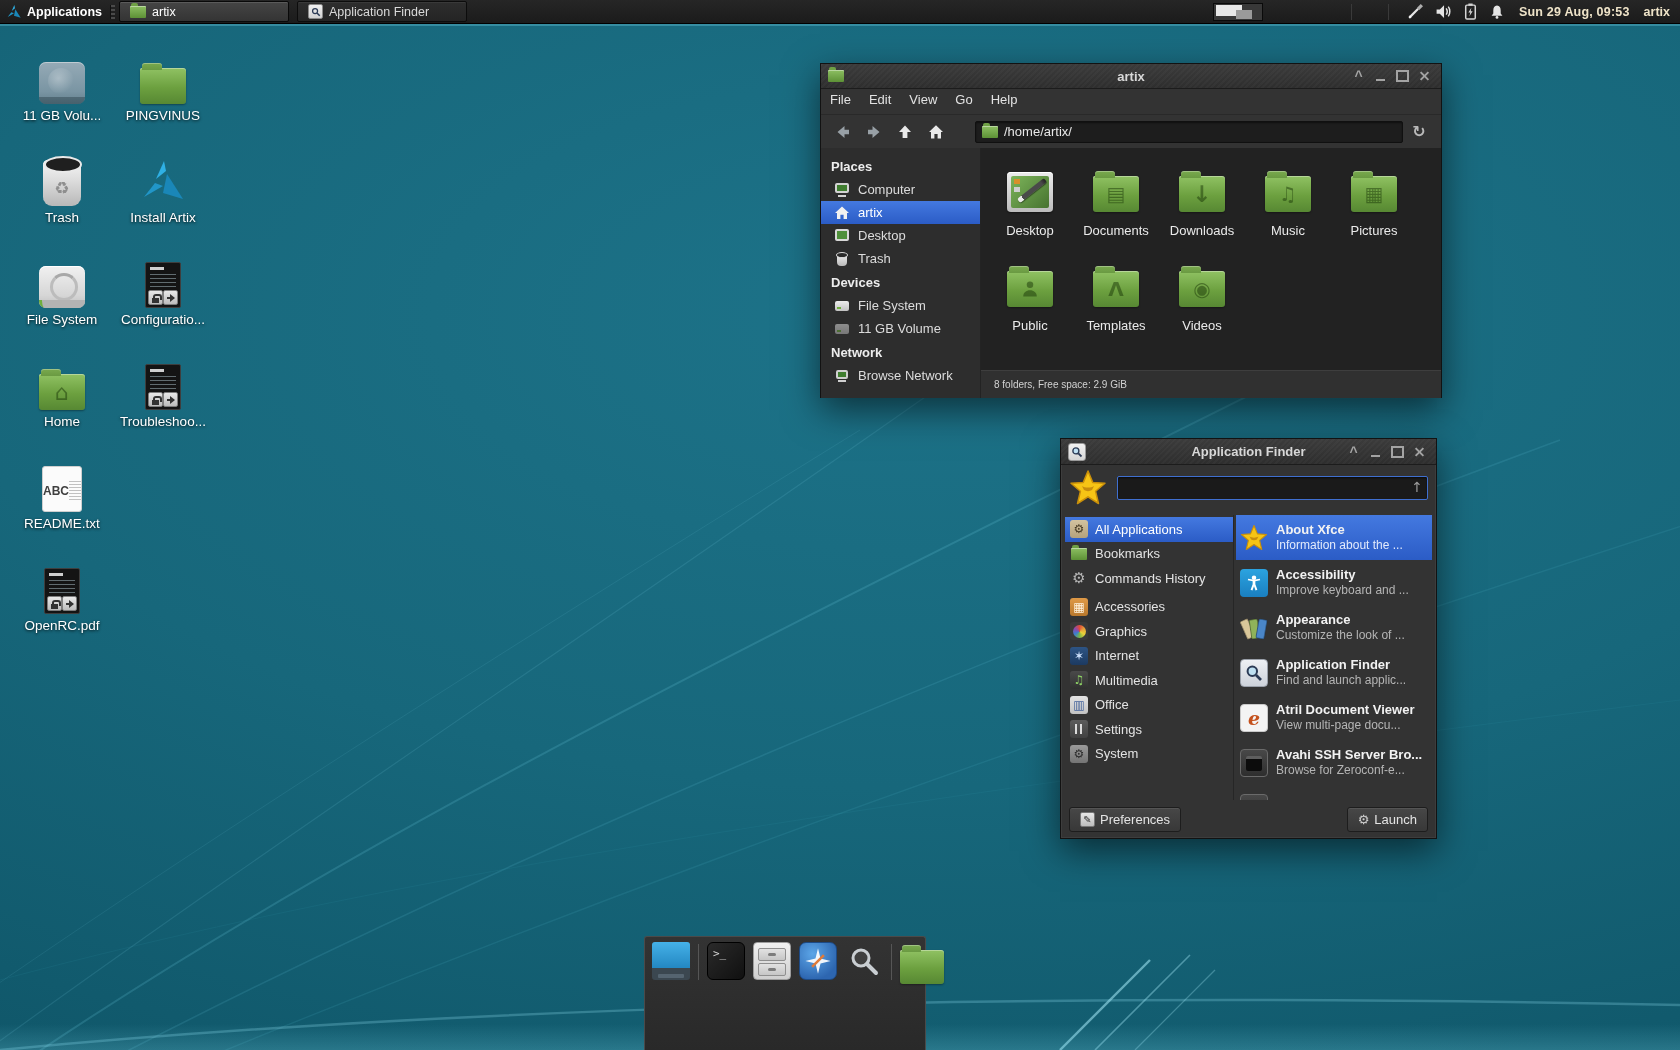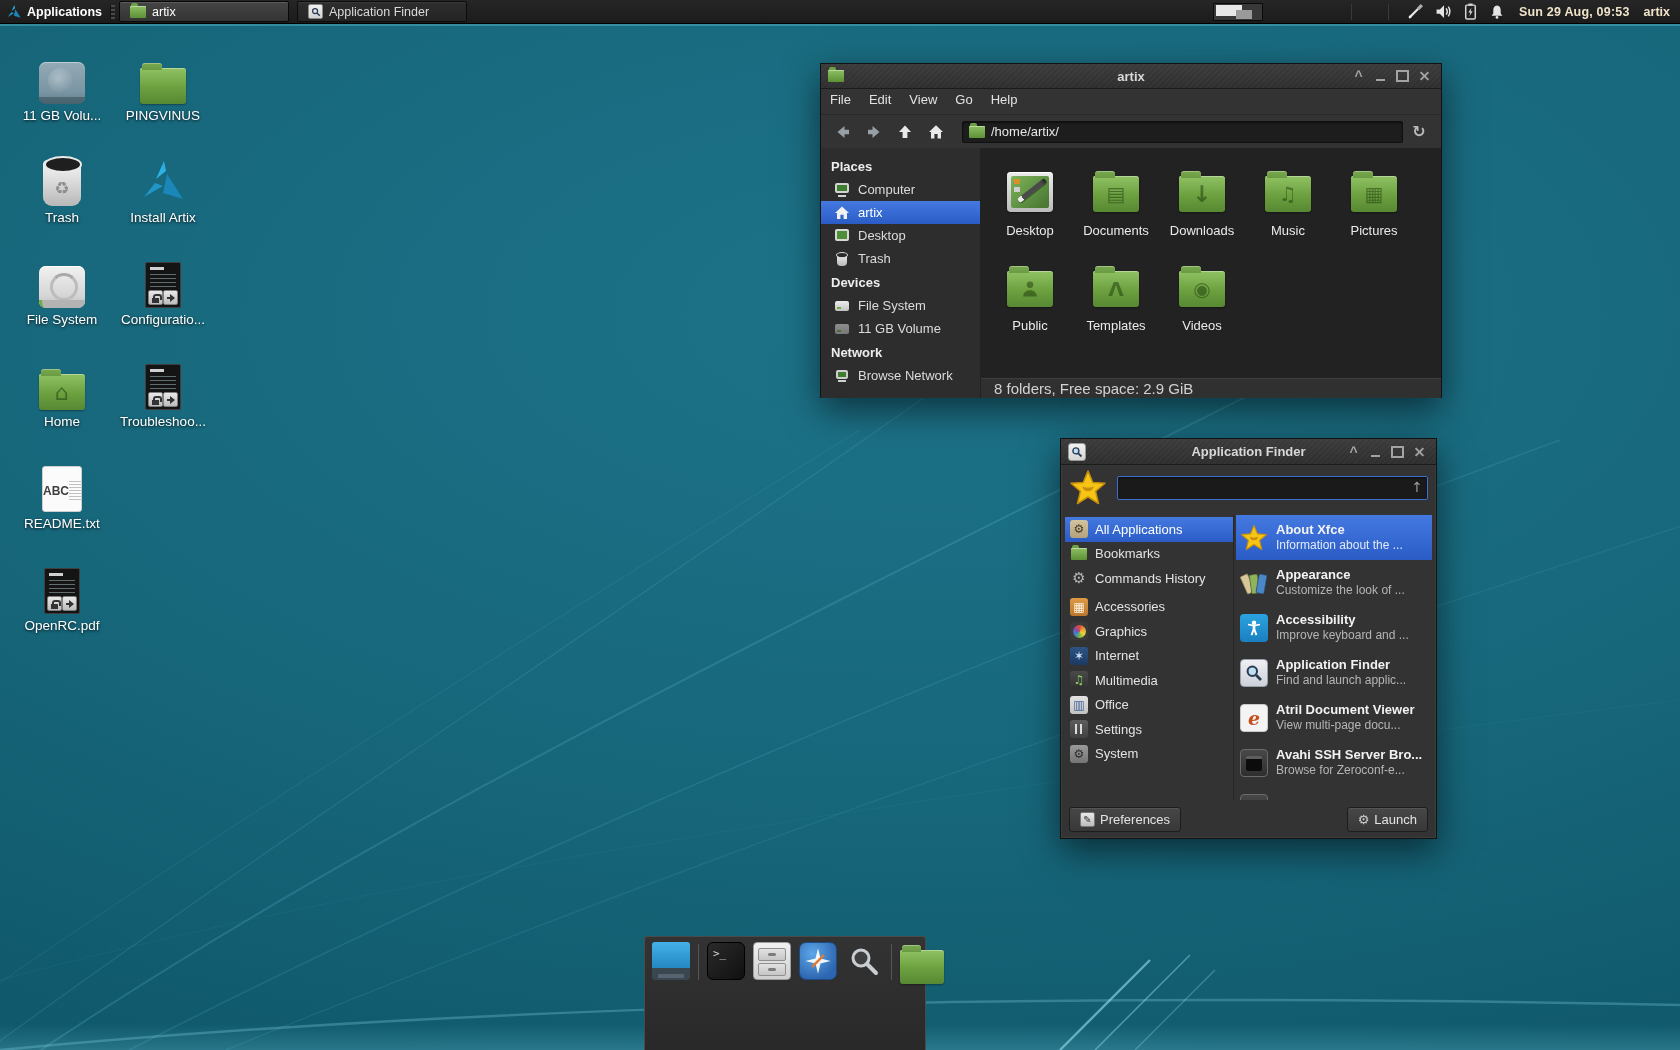--- a/index.html
+++ b/index.html
@@ -106,21 +106,21 @@
   .wc-max::before { content:""; width:9px; height:8px; border:2px solid #a3a3a3; }
   .wc-close::before, .wc-close::after { content:""; position:absolute; left:2px; top:6.5px; width:11px; height:2px; background:#a3a3a3; }
   .wc-close::before { transform:rotate(45deg); } .wc-close::after { transform:rotate(-45deg); }
 
   
   #fm { left:820px; top:63px; width:622px; height:335px; z-index:10; }
   .menubar { height:26px; display:flex; align-items:flex-start; background:#333; border-bottom:1px solid #292929; }
   .mi { padding:3px 9px; font-size:13px; color:#e2e2e2; }
   .fm-tools { height:33px; display:flex; align-items:center; padding:0 10px 0 8px; gap:4px; background:#333; }
   .tb { width:27px; height:24px; display:flex; align-items:center; justify-content:center; border-radius:2px; }
-  .pathbar { flex:1; height:22px; margin-left:9px; background:#1d1d1d; border:1px solid #101010; border-radius:2px;
+  .pathbar { flex:1; height:22px; margin-left:22px; background:#1d1d1d; border:1px solid #101010; border-radius:2px;
     display:flex; align-items:center; gap:6px; padding:0 6px; font-size:13px; color:#e8e8e8; box-shadow:inset 0 1px 2px rgba(0,0,0,.5); }
   .refresh { width:24px; height:24px; display:flex; align-items:center; justify-content:center;
     color:#b9b9b9; font-size:16px; font-weight:bold; font-family:"DejaVu Sans",sans-serif; }
   .fm-body { position:relative; display:flex; height:250px; }
   .fm-side { width:160px; background:#2d2d2d; border-right:1px solid #232323; overflow:hidden; padding-top:6px; }
   .sb-h { font-size:13px; font-weight:bold; color:#ededed; padding:5px 0 4px 10px; }
   .sb-r { height:23px; display:flex; align-items:center; gap:8px; padding-left:13px; font-size:13px; color:#dcdcdc; }
   .sb-r.sel { background:linear-gradient(#4479e0,#2b5cc6); color:#fff; }
   .mi16 { width:16px; height:16px; position:relative; flex:none; }
   .mi-computer::before { content:""; position:absolute; left:1px; right:1px; top:1px; bottom:5px;
@@ -146,22 +146,22 @@
   .fm-grid { flex:1; display:flex; flex-wrap:wrap; align-content:flex-start; padding:14px 0 0 6px; }
   .gcell { width:86px; height:95px; display:flex; flex-direction:column; align-items:center; }
   .gic { height:50px; display:flex; align-items:flex-end; justify-content:center; }
   .glab { margin-top:11px; font-size:13px; color:#eaeaea; }
   .desk48 { width:46px; height:40px; position:relative; border-radius:4px;
     background:linear-gradient(#ececec,#bcbcbc); box-shadow:inset 0 1px 0 #fff, 0 1px 2px rgba(0,0,0,.4); }
   .desk48 .scr { position:absolute; inset:4px; border-radius:2px; background:linear-gradient(135deg,#7cb45a,#477330); overflow:hidden; }
   .desk48 .scr::before { content:""; position:absolute; left:3px; top:3px; width:6px; height:5px; background:#d88f2a; box-shadow:0 8px 0 #cfcfcf; }
   .desk48 .pen { position:absolute; width:34px; height:5px; left:8px; top:16px; border-radius:2px;
     background:linear-gradient(90deg,#e9e9e9 0 15%, #4a4a4a 15% 85%, #222 100%); transform:rotate(-38deg); box-shadow:0 1px 1px rgba(0,0,0,.5); }
-  .fm-status { height:20px; border-top:1px solid #3e3e3e; background:#303030;
-    display:flex; align-items:center; padding-left:13px; font-size:15px; color:#d2d2d2; }
+  .fm-status { height:28px; border-top:1px solid #3e3e3e; background:#303030;
+    display:flex; align-items:center; padding-left:13px; font-size:10px; color:#d2d2d2; }
 
   
   #af { left:1060px; top:438px; width:377px; height:401px; z-index:20; display:flex; flex-direction:column; }
   #af .tbar { height:26px; }
   .af-tile { width:18px; height:18px; background:linear-gradient(#f2f2f2,#d5d5d5); border-radius:3px;
     display:flex; align-items:center; justify-content:center; color:#2b3a55; border:1px solid #9a9a9a; }
   .af-search { height:46px; display:flex; align-items:center; padding:0 8px; gap:10px; }
   .bigstar { flex:none; }
   .af-entrywrap { position:relative; flex:1; }
   .af-entry { width:100%; height:24px; background:#1a1a1a; border:1px solid #3f6fd0; border-radius:2px;
@@ -647,40 +647,40 @@
               <polygon points="18,2 22.7,13.4 35,14.3 25.6,22.3 28.5,34.5 18,27.8 7.5,34.5 10.4,22.3 1,14.3 13.3,13.4" fill="#f6c415" stroke="#c98f0a" stroke-width="1.5" stroke-linejoin="round"></polygon>
               <path d="M12 17 C15 19 21 19 24 17 L22 21 C19.5 22.5 16.5 22.5 14 21 Z" fill="#a8690a" opacity=".6"></path>
             </svg>
         </span>
         <span class="txt">
             <span class="nm">About Xfce</span>
             <span class="ds">Information about the ...</span>
           </span>
       </div>
       <div class="app">
-        <span class="ai ai-appearance">
-            <span class="sw1"></span>
-            <span class="sw2"></span>
-            <span class="sw3"></span>
-          </span>
-        <span class="txt">
-            <span class="nm">Appearance</span>
-            <span class="ds">Customize the look of ...</span>
-          </span>
-      </div>
-      <div class="app">
         <span class="ai ai-access">
           <svg width="18" height="18" viewBox="0 0 16 16">
               <circle cx="8" cy="3.4" r="2" fill="#fff"></circle>
               <path d="M2.5 5.5 L6.8 6.5 L6.8 9 L5 14 L6.6 14.6 L8 10.8 L9.4 14.6 L11 14 L9.2 9 L9.2 6.5 L13.5 5.5 L13.2 4.2 L8 5.2 L2.8 4.2 Z" fill="#fff"></path>
             </svg>
         </span>
         <span class="txt">
             <span class="nm">Accessibility</span>
             <span class="ds">Improve keyboard and ...</span>
+          </span>
+      </div>
+      <div class="app">
+        <span class="ai ai-appearance">
+            <span class="sw1"></span>
+            <span class="sw2"></span>
+            <span class="sw3"></span>
+          </span>
+        <span class="txt">
+            <span class="nm">Appearance</span>
+            <span class="ds">Customize the look of ...</span>
           </span>
       </div>
       <div class="app">
         <span class="ai ai-finder">
           <svg width="18" height="18" viewBox="0 0 16 16">
               <circle cx="6.5" cy="6.5" r="4.2" fill="#bfe0f2" stroke="#2b3a55" stroke-width="1.8"></circle>
               <line x1="9.8" y1="9.8" x2="14.2" y2="14.2" stroke="#2b3a55" stroke-width="2.4"></line>
             </svg>
         </span>
         <span class="txt">

